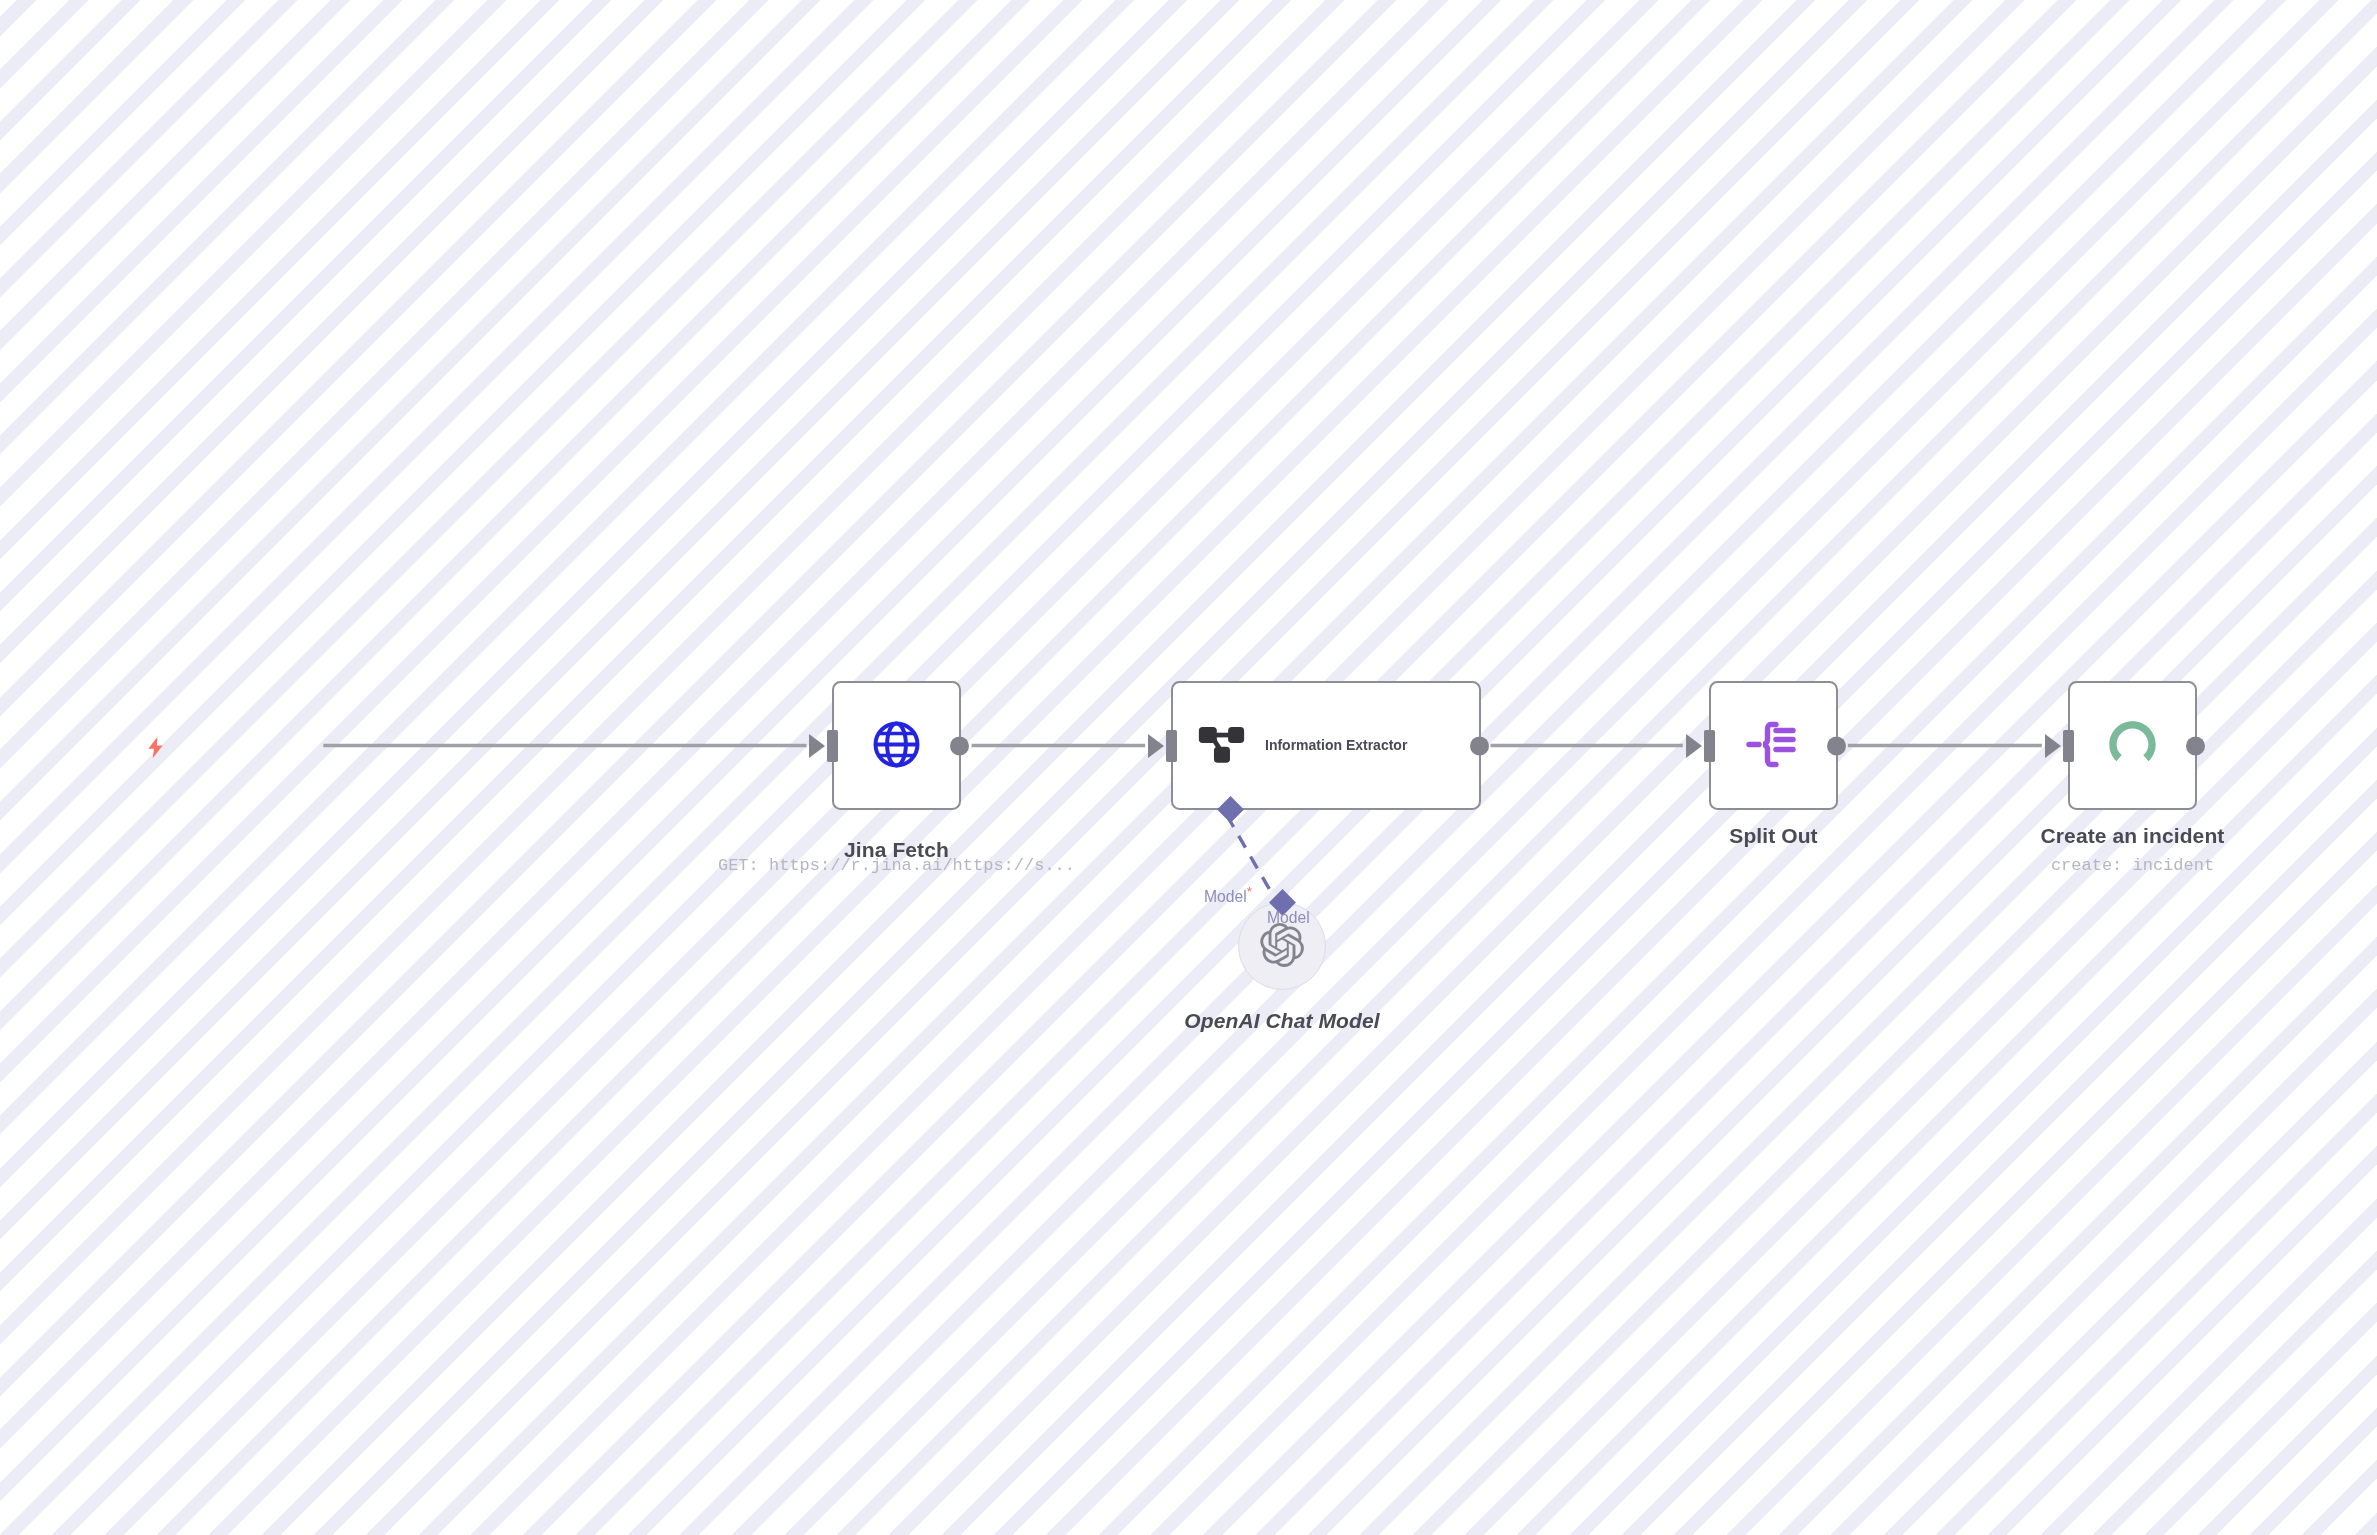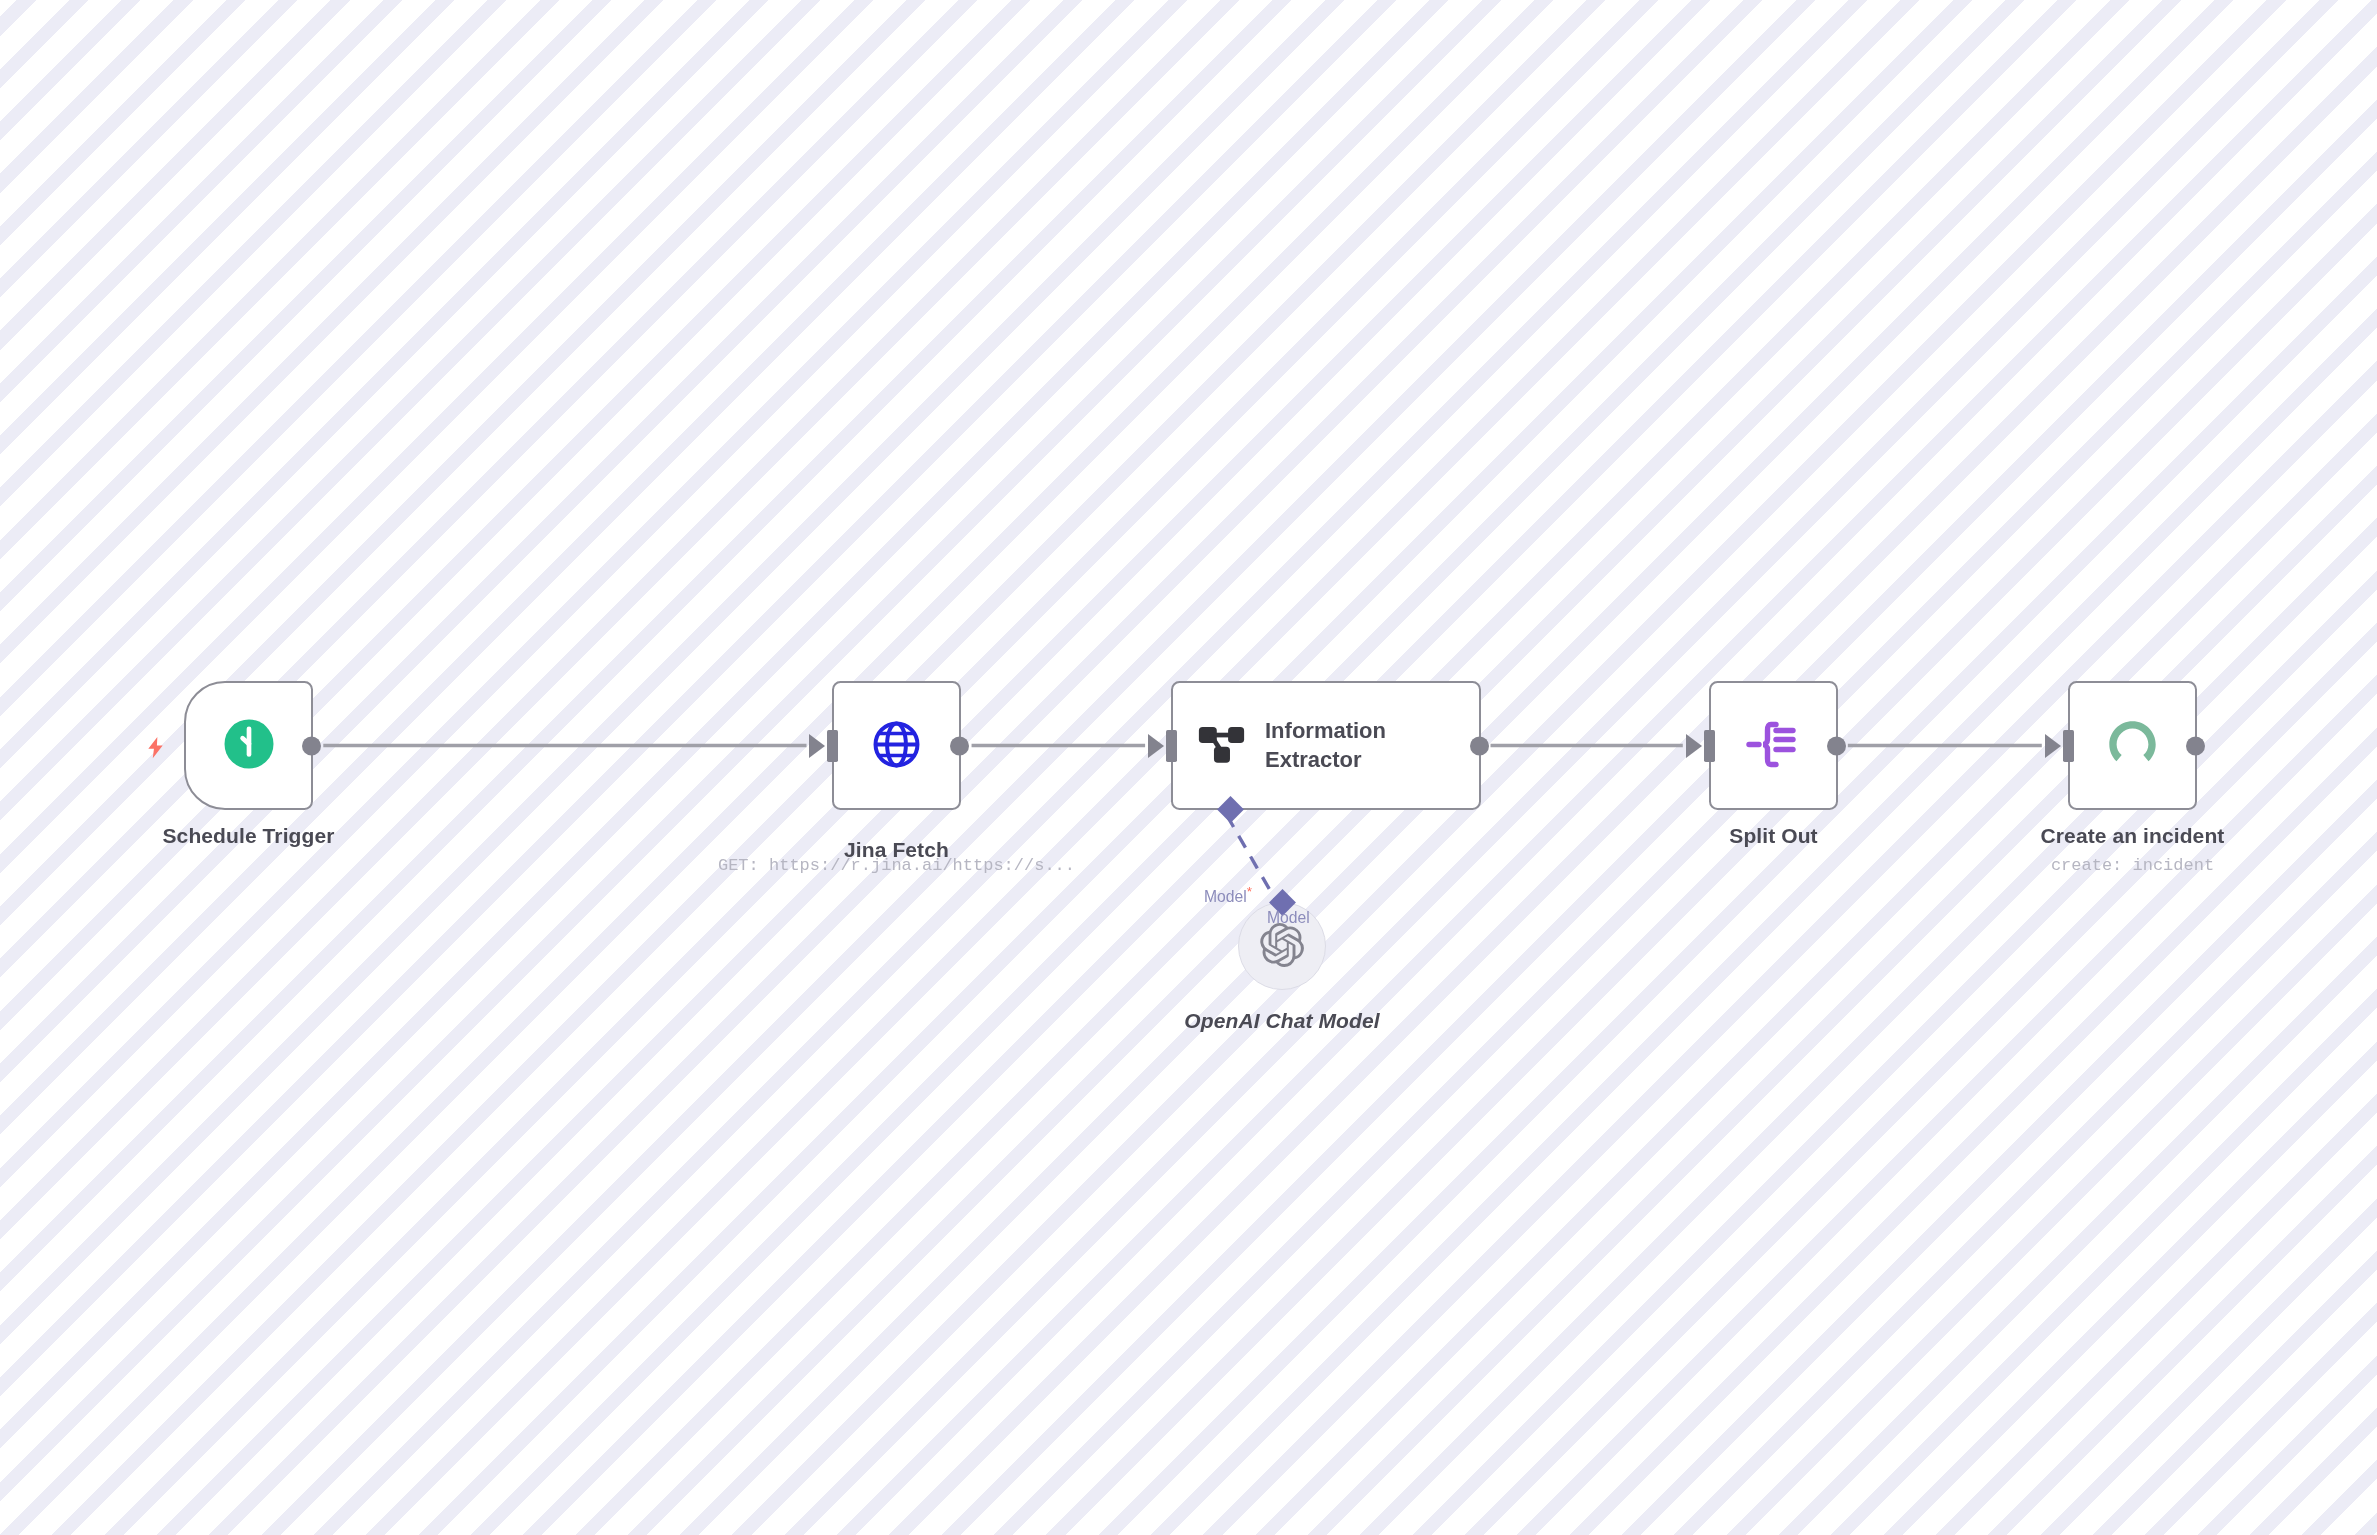--- a/index.html
+++ b/index.html
@@ -67,21 +67,21 @@
     position:absolute;
     left:50%;
     transform:translateX(-50%);
     white-space:nowrap;
     font-size:17px;
     font-weight:normal;
     color:#b6b6c2;
     font-family:Liberation Mono, monospace;
   }
   .inline-label {
-    font-size:22px;
+    font-size:14px;
     font-weight:bold;
     color:#4a4a54;
     line-height:1.28;
     white-space:pre-line;
   }
   
   .out-dot {
     position:absolute;
     width:19px; height:19px;
     border-radius:50%;
@@ -161,33 +161,20 @@
 
     <line x1="1442" y1="958" x2="1518" y2="1090" stroke="#6f6fb0" stroke-width="4" stroke-dasharray="16 12"></line>
   </svg>
 
   <div class="bolt-icon" style="left:143px; top:733px;">
     <svg width="25.5" height="29" viewBox="0 0 24 24" aria-hidden="true">
       <path d="M13.5 2 L5 13.2 H10.3 L9.2 22 L18.5 10.2 H13.1 Z" fill="#fb7266"></path>
     </svg>
   </div>
 
-  <div class="node" style="left:184px; top:681px;">
-    <div class="node-box trigger" style="width:129px; height:129px;">
-      <span>
-        <svg width="56" height="56" viewBox="0 0 48 48" aria-hidden="true">
-          <circle cx="24" cy="24" r="21" fill="#22c08a"></circle>
-          <path d="M24 11 V24 L24 33" stroke="#ffffff" stroke-width="4" stroke-linecap="round" fill="none"></path>
-          <path d="M24 24 L18.5 19" stroke="#ffffff" stroke-width="4" stroke-linecap="round" fill="none"></path>
-        </svg>
-      </span>
-      <div class="out-dot"></div>
-    </div>
-    <div class="node-title" style="top:143px;">Schedule Trigger</div>
-  </div>
 
   <div class="node" style="left:832px; top:681px;">
     <div class="node-box" style="width:129px; height:129px;">
       <span class="in-arrow"></span>
       <span class="in-tab"></span>
       <span>
         <svg width="53" height="53" viewBox="0 0 48 48" aria-hidden="true">
           <circle cx="24" cy="24" r="19" stroke="#2323e0" stroke-width="3.6" fill="none"></circle>
           <ellipse cx="24" cy="24" rx="8.5" ry="19" stroke="#2323e0" stroke-width="3.6" fill="none"></ellipse>
           <line x1="5" y1="24" x2="43" y2="24" stroke="#2323e0" stroke-width="3.6"></line>

